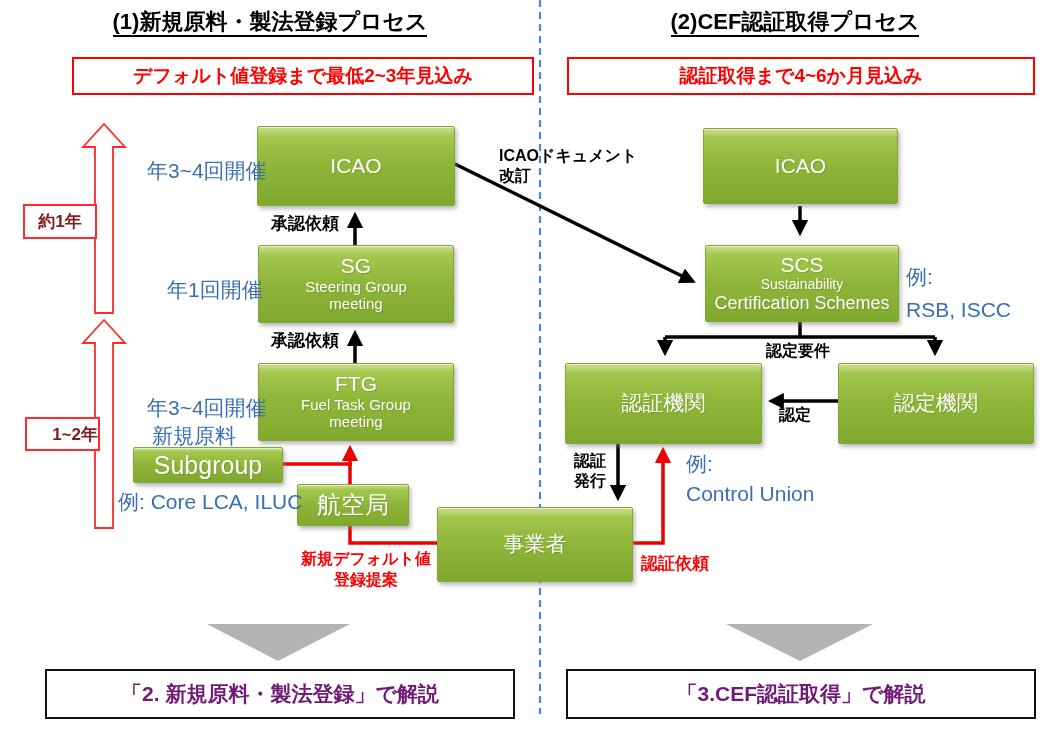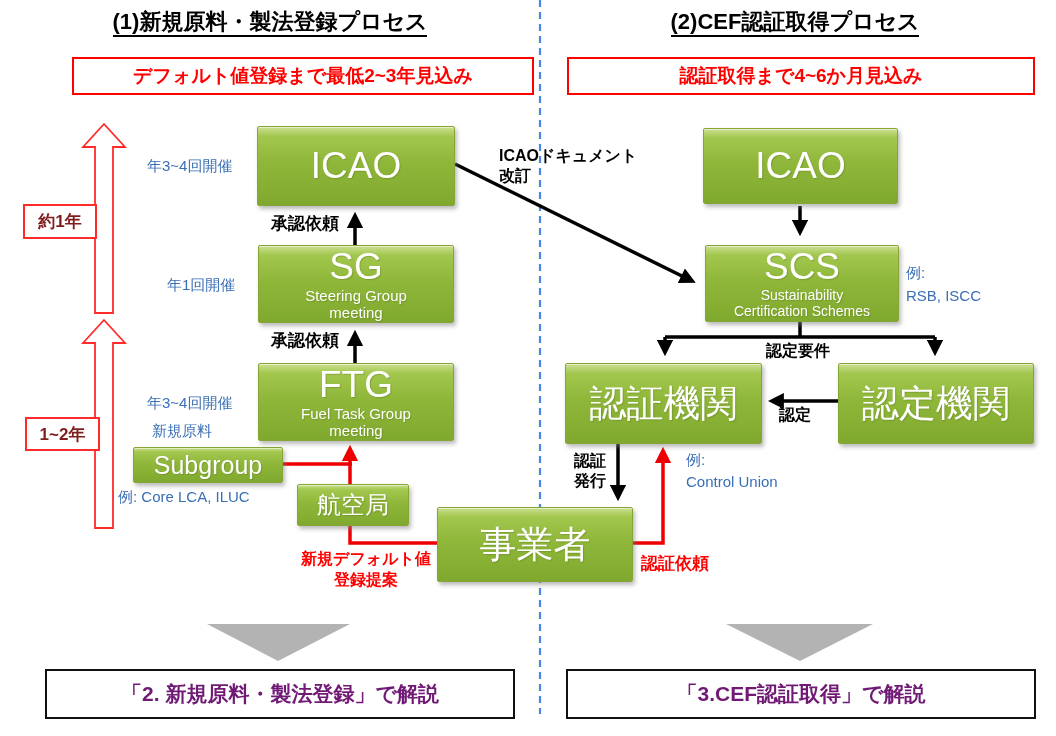--- a/index.html
+++ b/index.html
@@ -16,24 +16,24 @@
     display:flex;align-items:center;justify-content:center;background:#fff;}
   
   .gbox{
     z-index:2;color:#fff;text-align:center;display:flex;flex-direction:column;
     align-items:center;justify-content:center;line-height:1.08;
     background:linear-gradient(to bottom,#cbdf92 0%,#a3c74e 12%,#8fb73a 45%,#7fa92e 100%);
     border:1px solid #86a536;border-radius:2px;
     box-shadow:2px 3px 4px rgba(130,130,130,.55), inset 0 1px 0 rgba(255,255,255,.5);
     text-shadow:1px 1px 1px rgba(90,110,30,.35);
   }
-  .gbox .big{font-size:37px;}
+  .gbox .big{font-size:21px;}
   .gbox .sub{font-size:15px;line-height:1.15;}
   
-  .blue-lbl{z-index:3;color:#3a6fb5;font-size:15px;white-space:nowrap;}
+  .blue-lbl{z-index:3;color:#3a6fb5;font-size:21px;white-space:nowrap;}
   .blk-lbl{z-index:3;color:#000;font-size:16px;font-weight:bold;white-space:nowrap;line-height:1.25;}
   .red-lbl{z-index:3;color:#ff0000;font-size:16px;font-weight:bold;white-space:nowrap;line-height:1.3;}
   
   .dur{z-index:3;border:2px solid #ff2a2a;color:#7f1d1d;font-weight:bold;font-size:17px;
     display:flex;align-items:center;justify-content:center;background:#fff;}
   
   .footer-box{z-index:3;border:2px solid #111;color:#701a75;font-weight:bold;font-size:21px;
     display:flex;align-items:center;justify-content:center;background:#fff;}
   svg{position:absolute;left:0;top:0;z-index:1;}
   .ctr{text-align:center;}
@@ -78,21 +78,21 @@
 <div class="abs sec-title" style="left:40px;top:7px;width:460px;">
   <span>(1)新規原料・製法登録プロセス</span>
 </div>
 <div class="abs banner" style="left:38px;top:57px;width:458px;height:34px;margin-left:34px;">
   <span>デフォルト値登録まで最低2~3年見込み</span>
 </div>
 
 <div class="abs dur" style="left:23px;top:204px;width:70px;height:31px;">
   <span>約1年</span>
 </div>
-<div class="abs dur" style="left:25px;top:417px;width:71px;height:30px;">
+<div class="abs dur" style="left:25px;top:417px;width:71px;height:30px;justify-content:flex-end;">
   <span>1~2年</span>
 </div>
 
 <div class="abs gbox" style="left:257px;top:126px;width:196px;height:78px;">
   <span class="big">ICAO</span>
 </div>
 <div class="abs gbox" style="left:258px;top:245px;width:194px;height:76px;">
   <span class="big">SG</span>
   <span class="sub">Steering Group</span>
   <span class="sub">meeting</span>
@@ -141,21 +141,21 @@
 <div class="abs banner" style="left:567px;top:57px;width:464px;height:34px;">
   <span>認証取得まで4~6か月見込み</span>
 </div>
 
 <div class="abs gbox" style="left:703px;top:128px;width:193px;height:74px;">
   <span class="big">ICAO</span>
 </div>
 <div class="abs gbox" style="left:705px;top:245px;width:192px;height:75px;">
   <span class="big">SCS</span>
   <span class="sub" style="font-size:14px;">Sustainability</span>
-  <span class="sub" style="font-size:14px;">Certification Schemes</span>
+  <span class="sub" style="font-size:18px;">Certification Schemes</span>
 </div>
 <div class="abs gbox" style="left:565px;top:363px;width:195px;height:79px;">
   <span class="big">認証機関</span>
 </div>
 <div class="abs gbox" style="left:838px;top:363px;width:194px;height:79px;">
   <span class="big">認定機関</span>
 </div>
 
 <div class="abs blue-lbl" style="left:906px;top:261px;line-height:1.55;">
   <div>例:</div>

